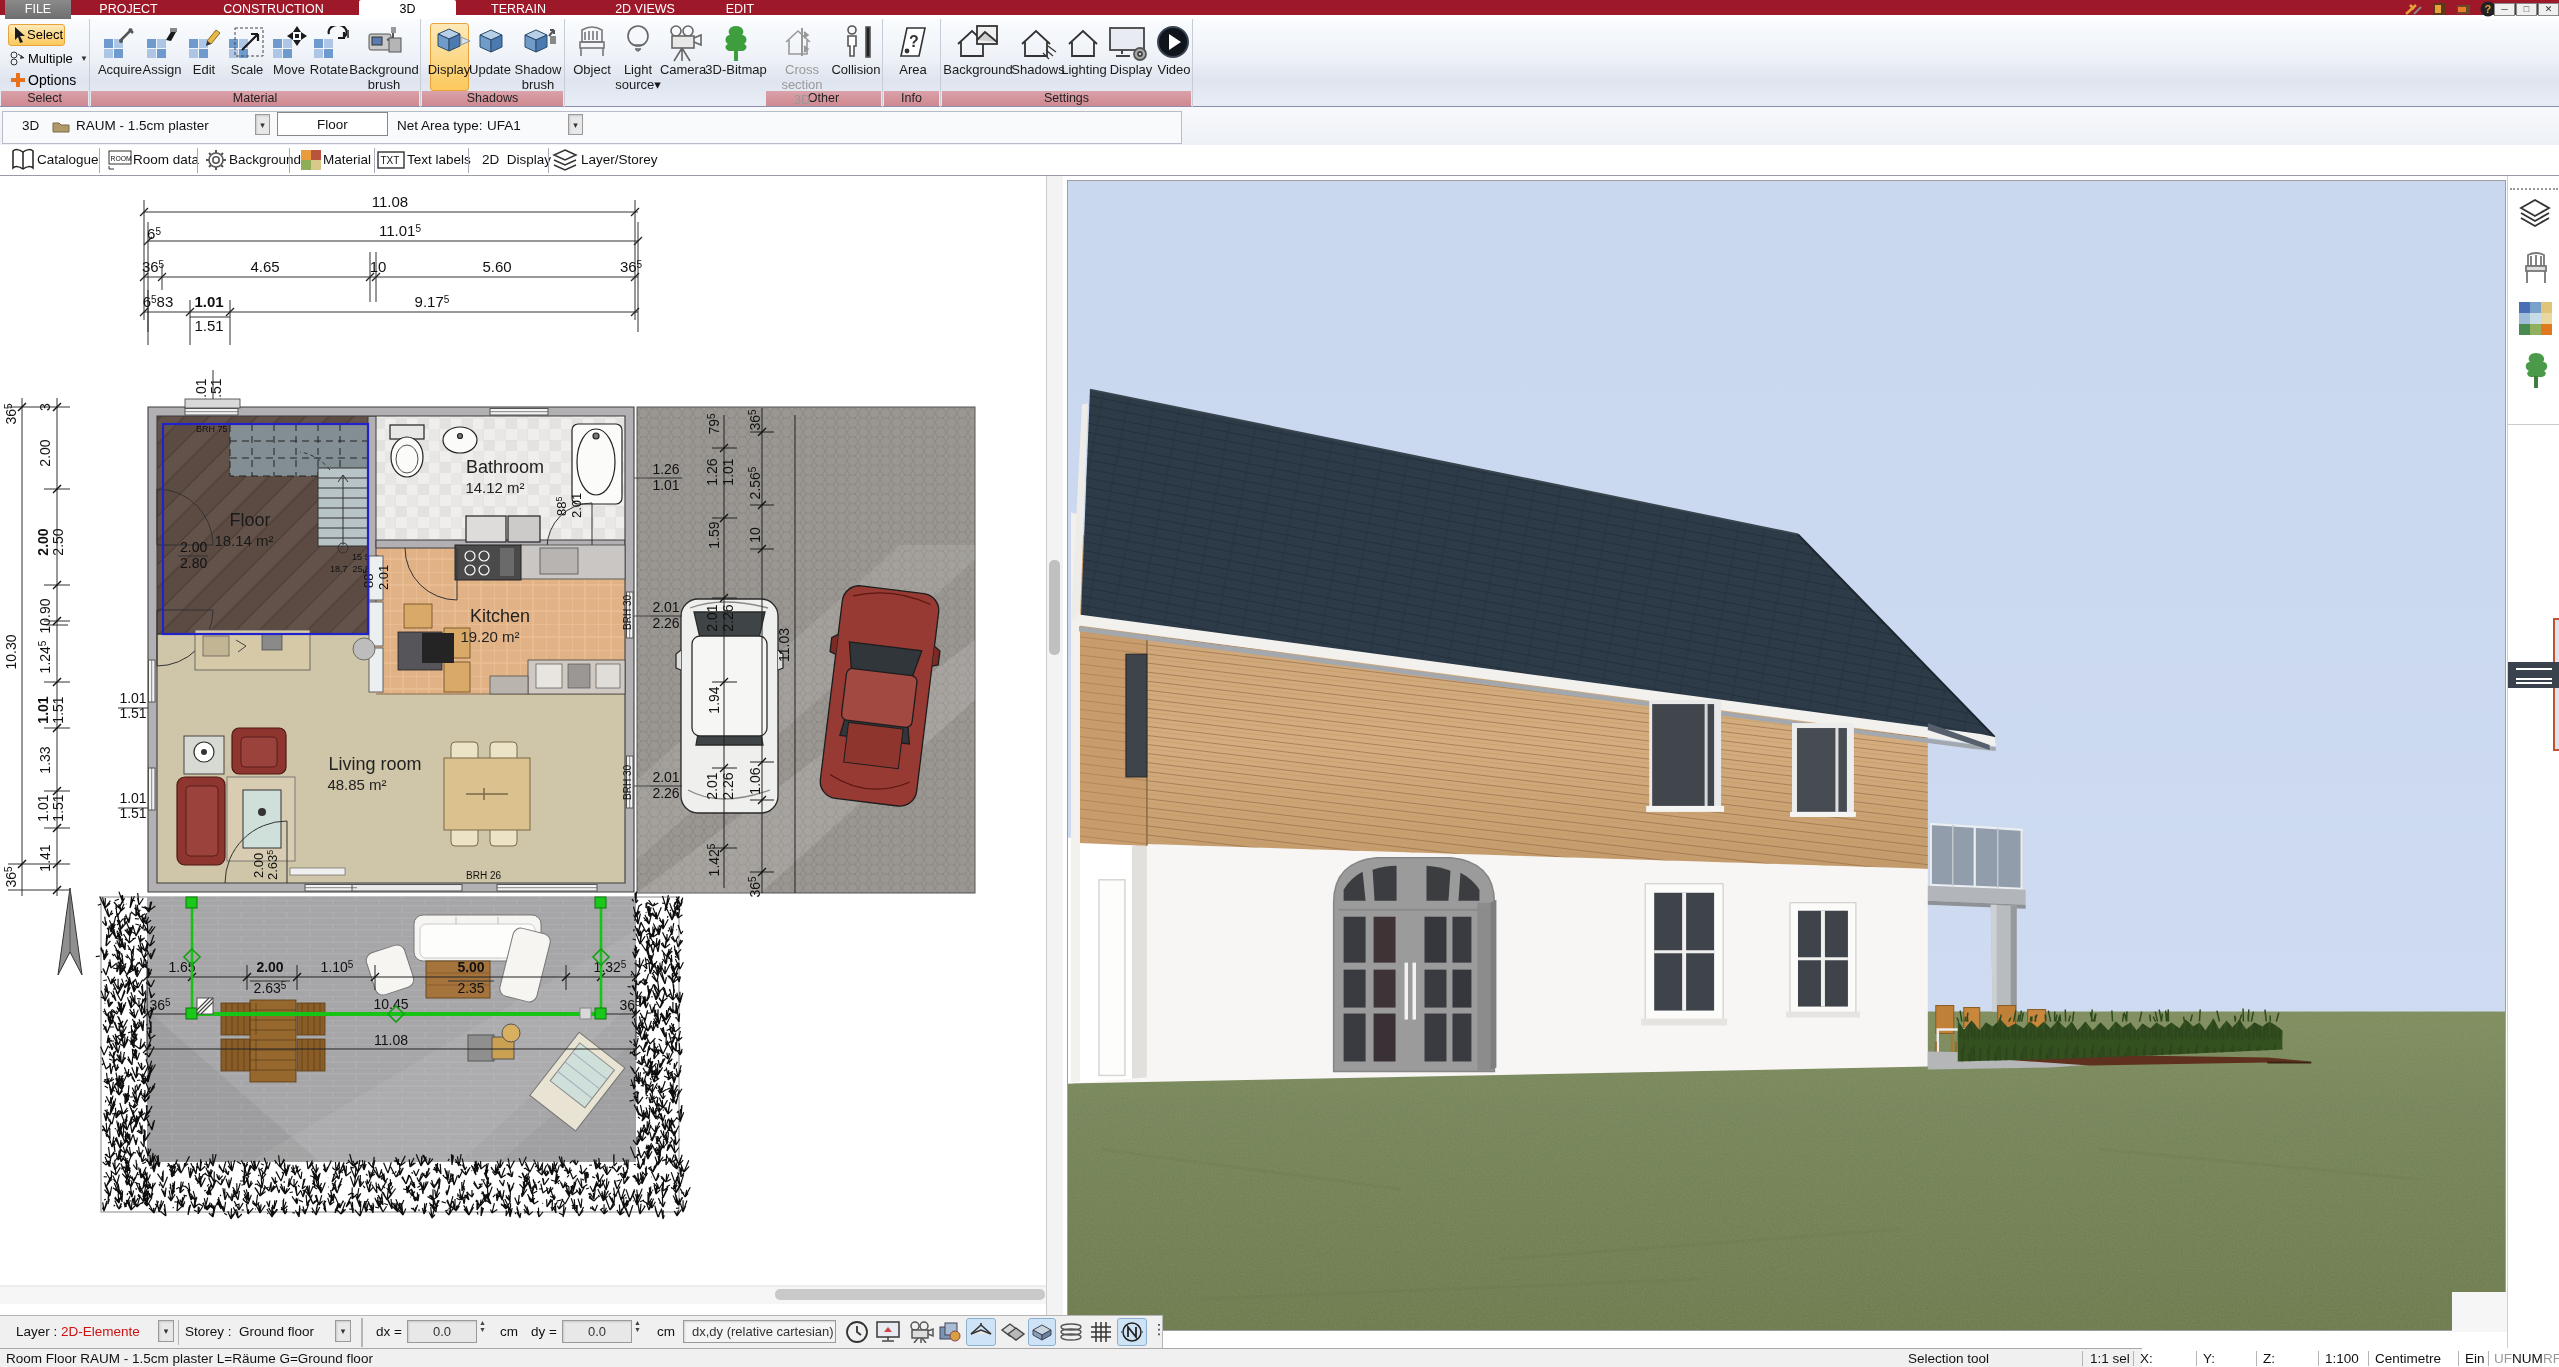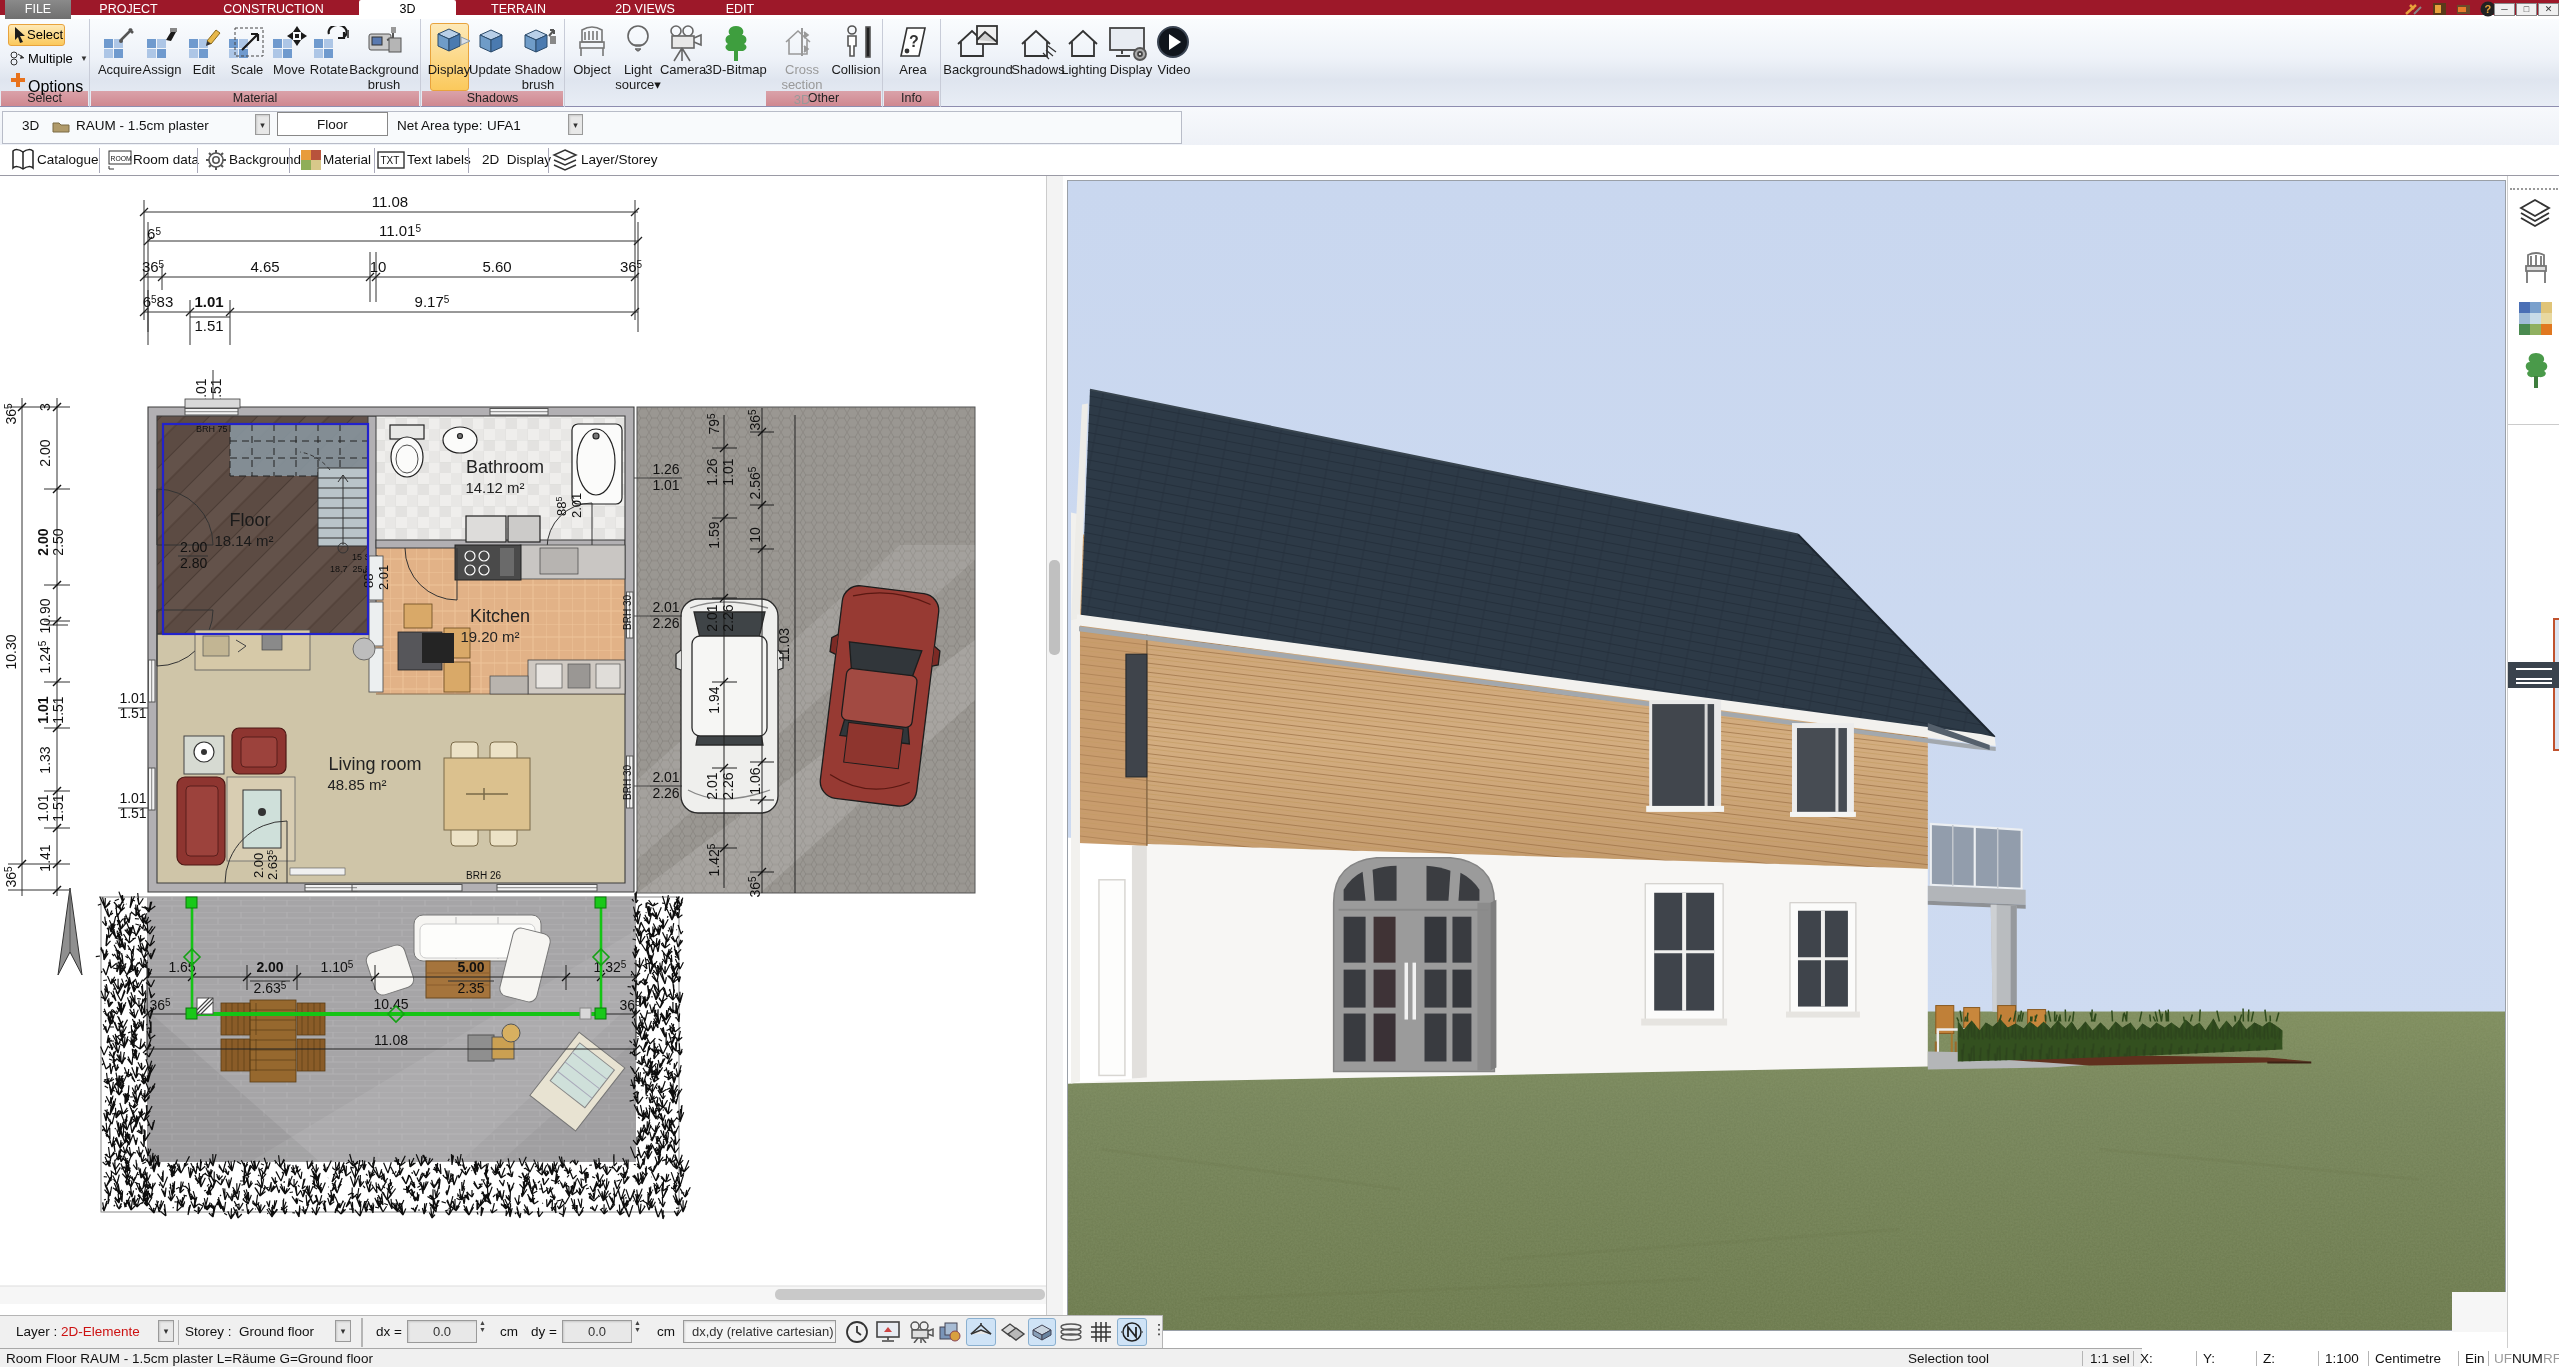--- a/index.html
+++ b/index.html
@@ -81,39 +81,42 @@
       </div>
   <div class="rgroup" style="left:421px; width:144px;">
         <div class="glabel">Shadows</div>
       </div>
   <div class="rgroup" style="left:765px; width:118px;">
         <div class="glabel">Other</div>
       </div>
   <div class="rgroup" style="left:883px; width:58px;">
         <div class="glabel">Info</div>
       </div>
+  <div class="rgroup" style="left:941px; width:252px;">
+        <div class="glabel">Settings</div>
+      </div>
   <div id="ribicons">
 
     <div class="abs orangebtn" style="left:8px; top:5px; width:57px; height:22px;"></div>
     <svg class="abs" style="left:12px; top:7px;" width="16" height="18">
           <path d="M3 1 L13 10 L8 10 L11 16 L8 17 L6 11 L3 14 Z" fill="#1a1a1a"></path>
         </svg>
     <div class="abs" style="left:27px; top:8px; font-size:13px;">Select</div>
     <svg class="abs" style="left:9px; top:31px;" width="17" height="16">
           <circle cx="5" cy="5" r="3" fill="none" stroke="#333"></circle>
           <circle cx="5" cy="12" r="3" fill="none" stroke="#333"></circle>
           <path d="M9 4 L15 8" stroke="#333"></path>
           <path d="M12 5 l3 3 l-4 1 Z" fill="#333"></path>
         </svg>
     <div class="abs" style="left:28px; top:32px; font-size:13px;">Multiple</div>
     <div class="abs" style="left:80px; top:35px; font-size:8px; color:#333;">▼</div>
     <svg class="abs" style="left:9px; top:52px;" width="18" height="18">
           <path d="M9 2 V16 M2 9 H16" stroke="#e8721c" stroke-width="4"></path>
         </svg>
-    <div class="abs" style="left:28px; top:59px; font-size:16px;">Options</div>
+    <div class="abs" style="left:28px; top:53px; font-size:14px;">Options</div>
 
     <svg class="abs" style="left:103px; top:9px;" width="34" height="32">
       <rect x="1" y="11" width="9" height="9" fill="#6f9ace"></rect>
           <rect x="11" y="11" width="9" height="9" fill="#adc6e6"></rect>
           <rect x="1" y="21" width="9" height="9" fill="#adc6e6"></rect>
           <rect x="11" y="21" width="9" height="9" fill="#6f9ace"></rect>
       <path d="M18 12 L29 1 M26 1 L30 5" stroke="#555" stroke-width="2.5" fill="none"></path>
           <circle cx="18" cy="13" r="2" fill="#555"></circle>
     </svg>
     <svg class="abs" style="left:146px; top:9px;" width="34" height="32">

